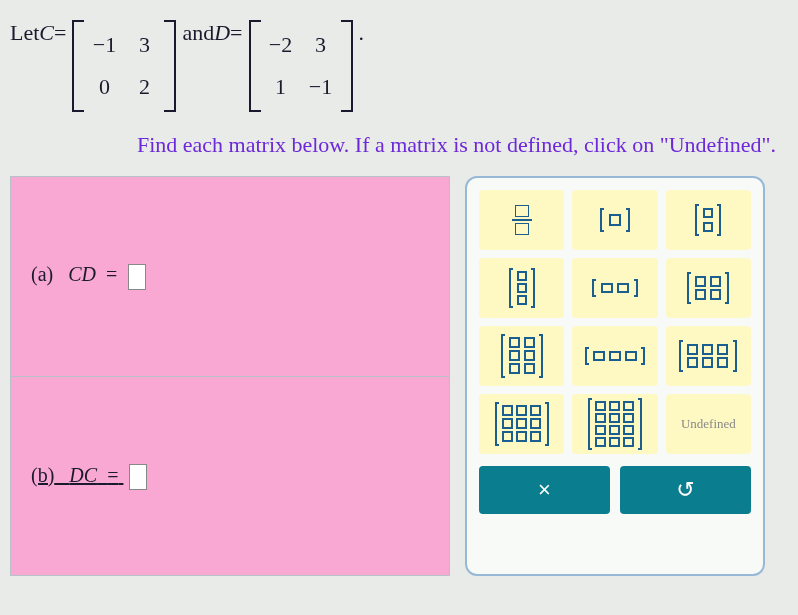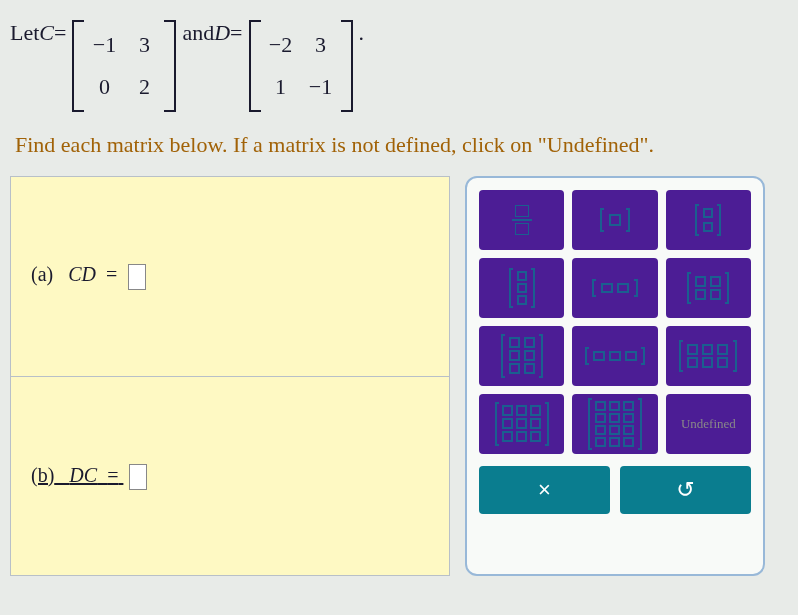--- a/index.html
+++ b/index.html
@@ -43,30 +43,31 @@
     .matrix-cells {
       display: grid;
       grid-template-columns: auto auto;
       gap: 16px 16px;
       padding: 12px 8px;
       font-size: 22px;
     }
     .matrix-cells span { text-align: center; min-width: 24px; }
     .instruction {
       font-size: 22px;
-      margin: 18px 5px;
-      color: #a16207;
+      margin: 18px 12px;
+      color: #6d28d9;
+      text-align: right;
     }
     .work-area {
       display: flex;
       gap: 15px;
     }
     .answer-panel {
       border: 1px solid #b8c0c8;
-      background: #fef9c3;
+      background: #f9a8d4;
       width: 440px;
       height: 400px;
     }
     .part {
       border-bottom: 1px solid #b8c0c8;
       height: 200px;
       padding: 20px;
       display: flex;
       align-items: center;
       font-size: 20px;
@@ -89,21 +90,21 @@
       background: #f8faf8;
       padding: 12px;
     }
     .palette-grid {
       display: grid;
       grid-template-columns: repeat(3, 1fr);
       gap: 8px;
     }
     .palette-btn {
       height: 60px;
-      background: #4c1d95;
+      background: #fef9c3;
       border: none;
       border-radius: 4px;
       display: flex;
       align-items: center;
       justify-content: center;
       font-size: 16px;
       color: #1a5f8f;
       cursor: pointer;
     }
     .palette-btn svg { display: block; }

